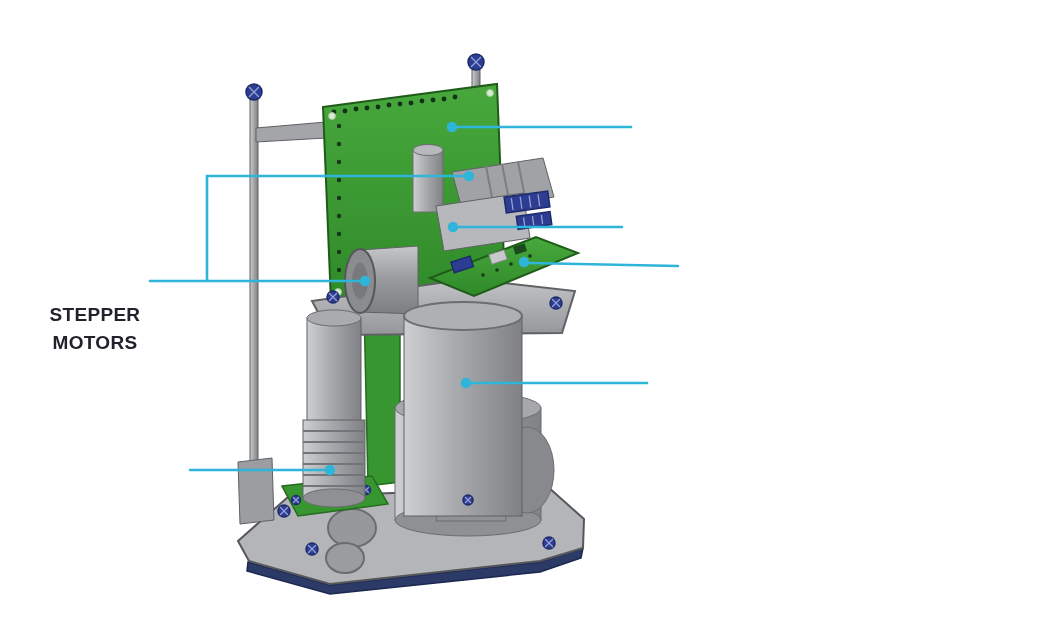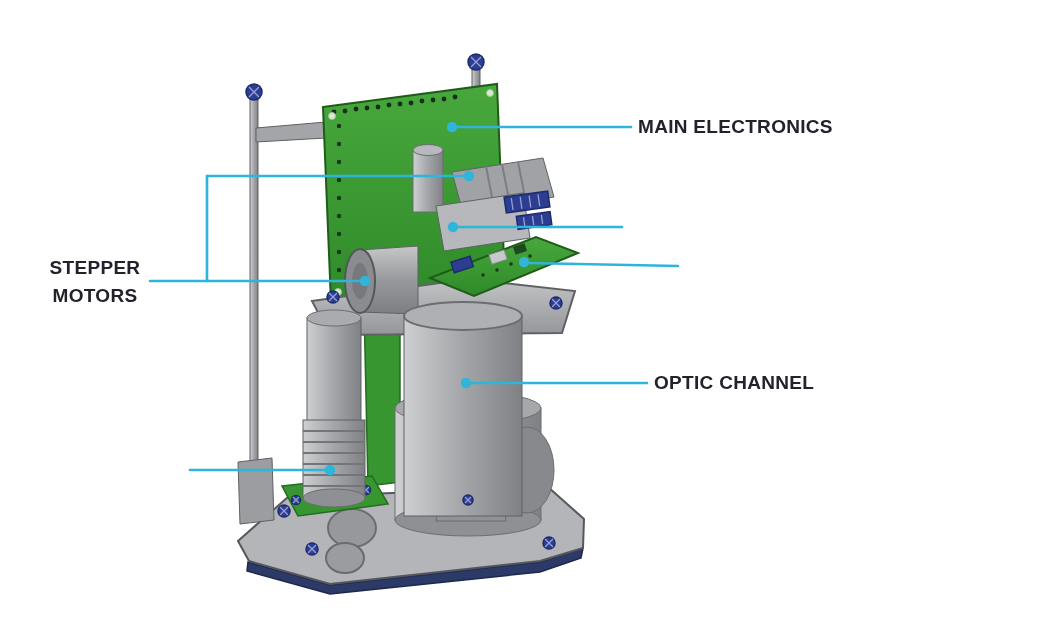--- a/index.html
+++ b/index.html
@@ -21,21 +21,21 @@
   .canvas svg{position:absolute;left:0;top:0;}
   .label{
     position:absolute;
     font-weight:700;
     font-size:19px;
     line-height:28px;
     color:var(--label-text);
     letter-spacing:.3px;
   }
   .label.right{white-space:nowrap;}
-  .label.left-block{text-align:center;}
+  .label.left-block{text-align:center;margin-top:47px;}
   .leader{stroke:var(--leader-line);stroke-width:2.6;fill:none;stroke-linecap:round;}
   .dot{fill:var(--leader-line);stroke:none;}
   .screw-head{fill:var(--screw-blue);stroke:#1d2a6b;stroke-width:1.5;}
   .screw-cross{stroke:#97a1d6;stroke-width:1.3;}
   .pcb-flat{fill:var(--pcb-green);stroke:#256b21;stroke-width:1.5;}
 </style>
 </head>
 <body>
 
 <div class="canvas">
@@ -249,21 +249,19 @@
       <line class="leader" x1="207" y1="281" x2="207" y2="176"></line>
       <line class="leader" x1="207" y1="176" x2="464" y2="176"></line>
       <circle class="dot" cx="469" cy="176" r="5.2"></circle>
       <circle class="dot" cx="365" cy="281" r="5.2"></circle>
 
       <line class="leader" x1="190" y1="470" x2="325" y2="470"></line>
       <circle class="dot" cx="330" cy="470" r="5.2"></circle>
     </g>
   </svg>
 
-  <div class="label right" style="left:638px; top:113px;">MAIN ELECTRONICS</div>
-
-
-
-  <div class="label right" style="left:654px; top:369px;">OPTIC CHANNEL</div>
+
+
+
 
   <div class="label left-block" style="left:25px; top:254px; width:140px;">STEPPER MOTORS</div>
 
 </div>
 
 </body></html>

